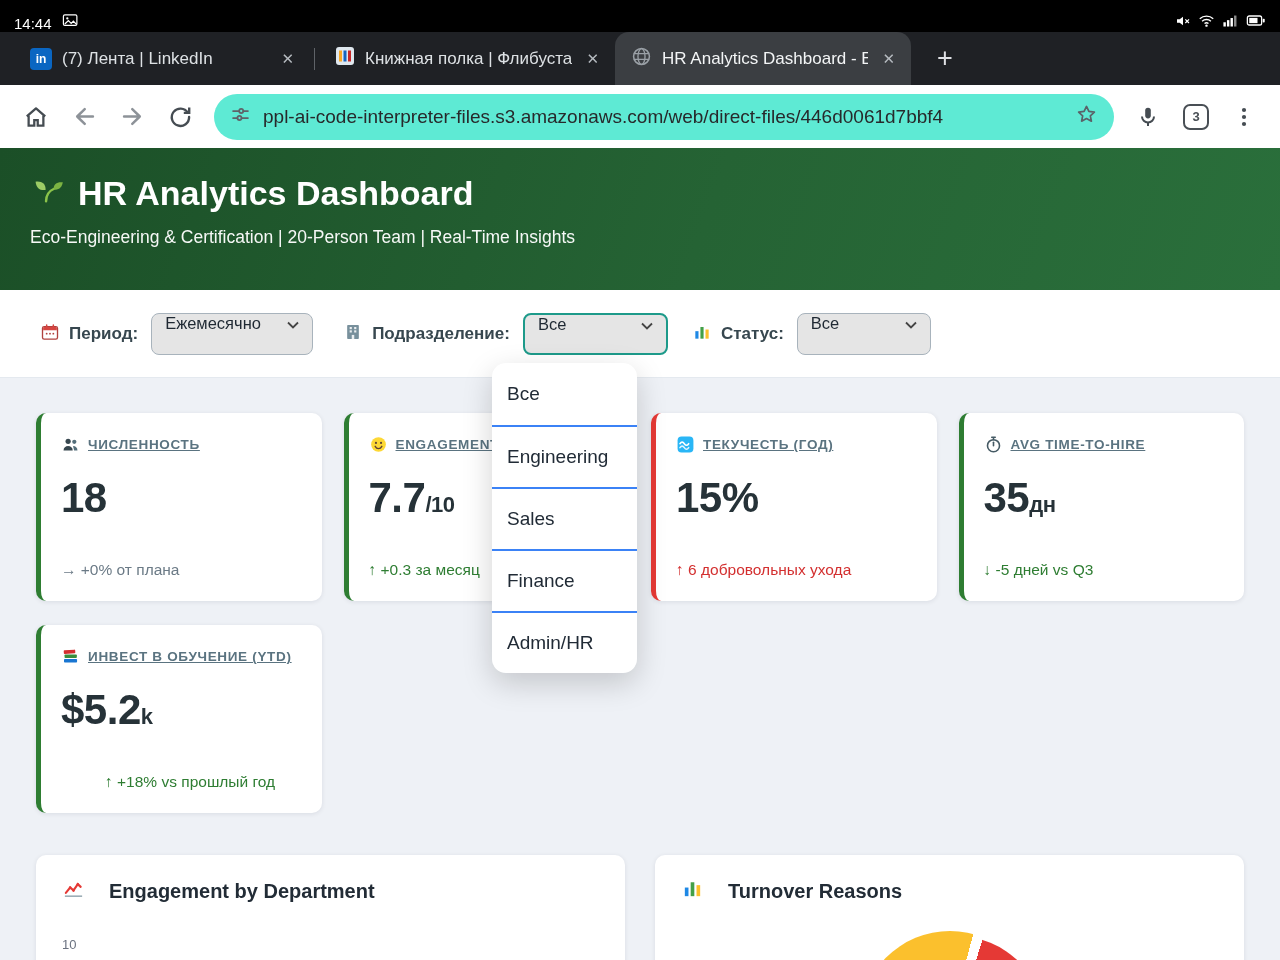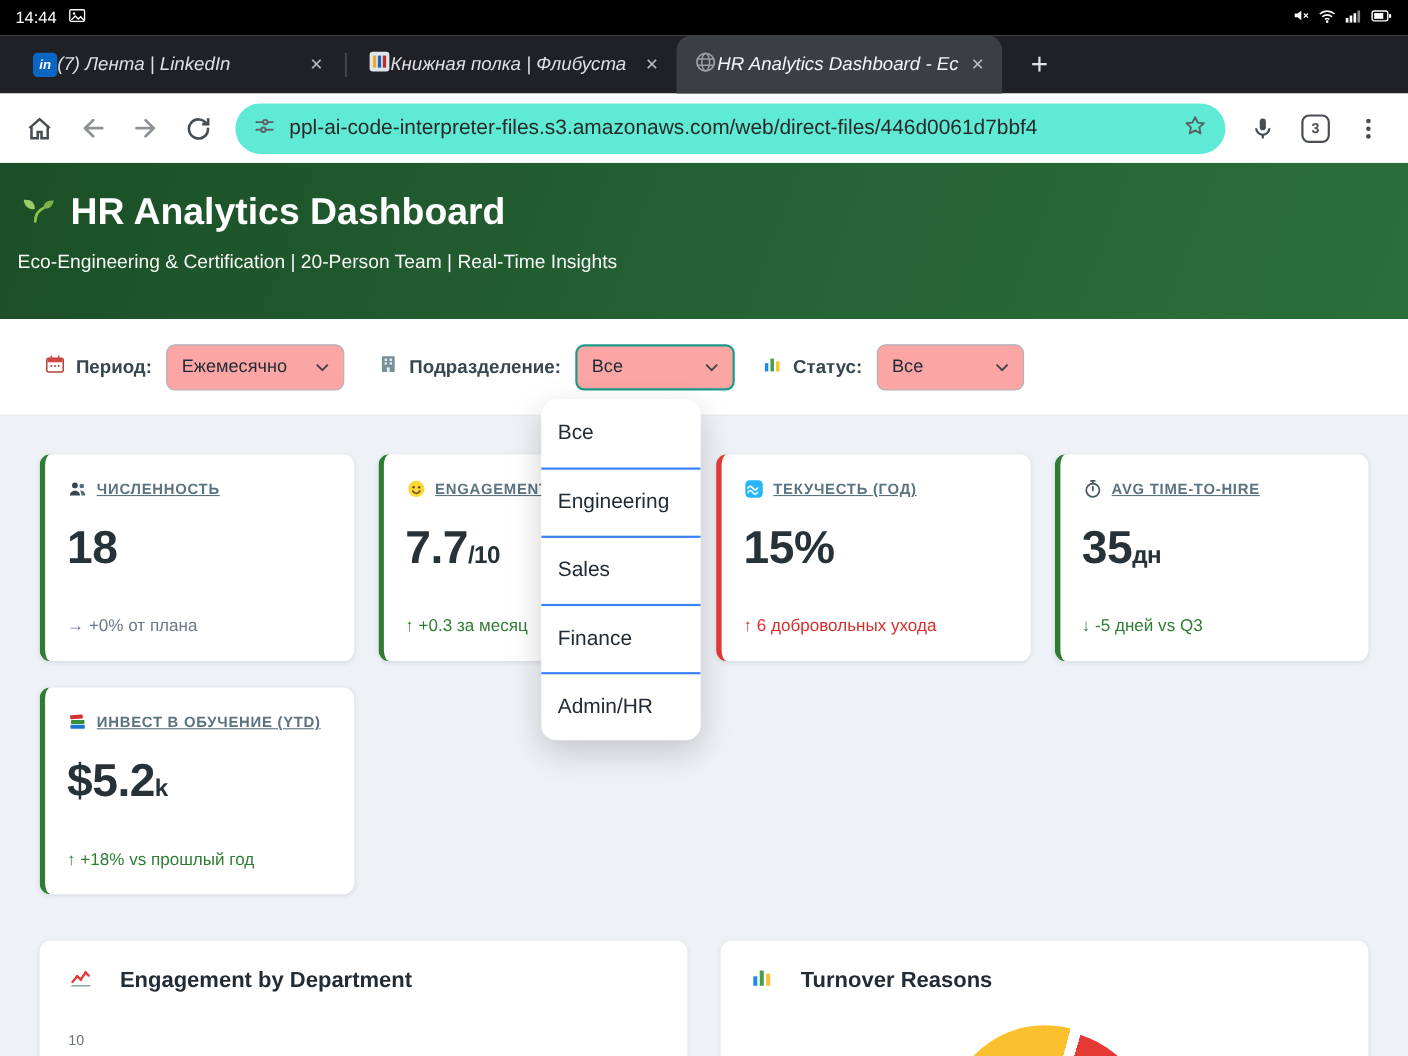--- a/index.html
+++ b/index.html
@@ -1,50 +1,50 @@
 <!DOCTYPE html>
 <html><head>
 <meta charset="utf-8">
 <style>
   * { box-sizing: border-box; margin: 0; padding: 0; }
   html,body { width:1280px; height:960px; overflow:hidden; }
   body { font-family:"Liberation Sans","DejaVu Sans",sans-serif; background:#eef1f6; }
 
   
-  .statusbar { height:32px; background:#000; color:#fff; display:flex; align-items:center; padding:0 14px; gap:10px; font-size:15px; }
+  .statusbar { height:32px; background:#000; color:#fff; display:flex; align-items:flex-end; padding:0 14px; gap:10px; font-size:15px; }
   .sb-right { margin-left:auto; display:flex; align-items:center; gap:7px; }
 
   
   .tabstrip { height:53px; background:#1f2125; display:flex; align-items:stretch; padding-left:14px; }
-  .tab { display:flex; align-items:center; height:53px; padding:0 12px 0 16px; width:296px; font-size:17px; color:#dde1e4; cursor:pointer;font-style:italic; }
+  .tab { display:flex; align-items:center; gap:10px; height:53px; padding:0 12px 0 16px; width:296px; font-size:17px; color:#dde1e4; cursor:pointer; }
   .tab.active { background:#3b3e42; border-radius:14px 14px 0 0; color:#f3f5f6; }
   .tab-title { flex:1; white-space:nowrap; overflow:hidden; }
   .tab-close { font-size:15px; color:#b6bbc0; padding:2px 4px; }
   .tabdiv { width:1px; height:22px; background:#5f6368; align-self:center; margin:0 4px; }
   .fav-li { width:22px; height:22px; background:#0a66c2; border-radius:4px; color:#fff; font-size:12px; font-weight:bold; display:flex; align-items:center; justify-content:center; flex:none; }
   .newtab { color:#dfe1e5; font-size:27px; display:flex; align-items:center; padding:0 16px; margin-left:10px; cursor:pointer; }
 
   
   .toolbar { height:63px; background:#fff; display:flex; align-items:center; padding:0 14px; gap:4px; }
   .tbtn { width:44px; height:44px; display:flex; align-items:center; justify-content:center; border-radius:50%; cursor:pointer; flex:none; }
   .omnibox { flex:1; height:46px; background:#5eead4; border-radius:24px; display:flex; align-items:center; padding:0 16px; gap:12px; margin:0 8px; min-width:0; }
   .ob-url { flex:1; font-size:19px; color:#27292b; white-space:nowrap; overflow:hidden; }
   .tabcount { width:26px; height:26px; border:2.5px solid #494f55; border-radius:7px; color:#494f55; font-size:13px; font-weight:bold; display:flex; align-items:center; justify-content:center; }
 
   
   .page { position:relative; height:812px; overflow:hidden; background:#eef1f6; }
 
-  .hero { height:142px; background:linear-gradient(110deg,#1b4f27 0%,#256334 55%,#2a6f3b 100%); color:#fff; padding:25px 16px 0; }
+  .hero { height:142px; background:linear-gradient(110deg,#1b4f27 0%,#256334 55%,#2a6f3b 100%); color:#fff; padding:25px 30px 0; }
   .hero-title { display:flex; align-items:center; gap:14px; font-size:34px; font-weight:bold; }
   .hero-sub { margin-top:14px; font-size:17.5px; color:rgba(255,255,255,.96); }
 
   .filterbar { height:88px; background:#fff; display:flex; align-items:center; padding:0 40px; border-bottom:1px solid #e4e9ef; }
   .fgroup { display:flex; align-items:center; gap:9px; margin-right:30px; }
   .flabel { font-size:17px; font-weight:bold; color:#37474f; }
-  .fselect { height:42px; background:#fca5a5; border:1.5px solid #a8b3bc; border-radius:8px; display:flex; align-items:center; justify-content:space-between; padding:0 13px; font-size:16.5px; color:#1f2933; cursor:pointer; margin-left:4px; }
+  .fselect { height:42px; background:#e5e5e5; border:1.5px solid #a8b3bc; border-radius:8px; display:flex; justify-content:space-between; padding:0 13px; font-size:16.5px; color:#1f2933; cursor:pointer; margin-left:4px; }
   .fselect.focused { border:2px solid #1d9a8a; }
   .w162{width:162px} .w145{width:145px} .w134{width:134px}
 
   .dropdown { position:absolute; left:492px; top:215px; width:145px; background:#fff; border-radius:14px; box-shadow:0 10px 30px rgba(0,0,0,.18); z-index:50; overflow:hidden; }
   .opt { height:62px; display:flex; align-items:center; padding:0 15px; font-size:19px; color:#212b36; cursor:pointer; }
   .opt + .opt { border-top:2px solid #3b82f6; }
 
   .content { padding:35px 36px 0; }
   .kpi-grid { display:grid; grid-template-columns:repeat(4,1fr); gap:24px 22px; }
   .kpi { background:#fff; border-radius:10px; border-left:5px solid #2e7d32; box-shadow:0 1px 5px rgba(16,24,40,.09); padding:22px 20px 22px; min-height:188px; display:flex; flex-direction:column; }
@@ -342,21 +342,21 @@
       <div class="kpi" style="border-left-color: rgb(46, 125, 50);">
         <div class="k-title">
           <span><svg width="19" height="19" viewBox="0 0 24 24">
                 <rect x="3.5" y="3.8" width="14.5" height="4.6" rx="1" fill="#d32f2f" transform="rotate(-4 10 6)"></rect>
                 <rect x="4.5" y="9.4" width="15.5" height="4.6" rx="1" fill="#388e3c"></rect>
                 <rect x="3.8" y="15" width="16.5" height="4.6" rx="1" fill="#1976d2"></rect>
               </svg></span>
           <span>ИНВЕСТ В ОБУЧЕНИЕ (YTD)</span>
         </div>
         <div class="k-value"><span>$5.2</span><span class="k-suffix">k</span></div>
-        <div class="k-note" style="color: rgb(46, 125, 50);">↑  +18% vs прошлый год</div>
+        <div class="k-note" style="color: rgb(46, 125, 50); margin-left: 44px;">↑  +18% vs прошлый год</div>
       </div>
 
     </div>
 
     <div class="charts">
       <div class="chart-card">
         <div class="c-title">
           <span><svg width="23" height="23" viewBox="0 0 24 24">
                 <path d="M3 20h18" stroke="#90a4ae" stroke-width="1.5"></path>
                 <path d="M4 16.5 8.5 11l3.5 3L16.5 7.5l3 2.8" fill="none" stroke="#e53935" stroke-width="2.2" stroke-linecap="round"></path>

